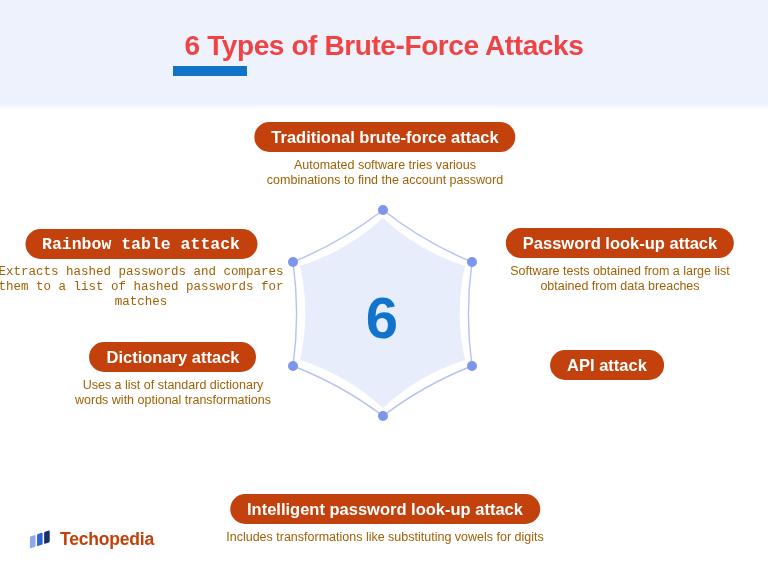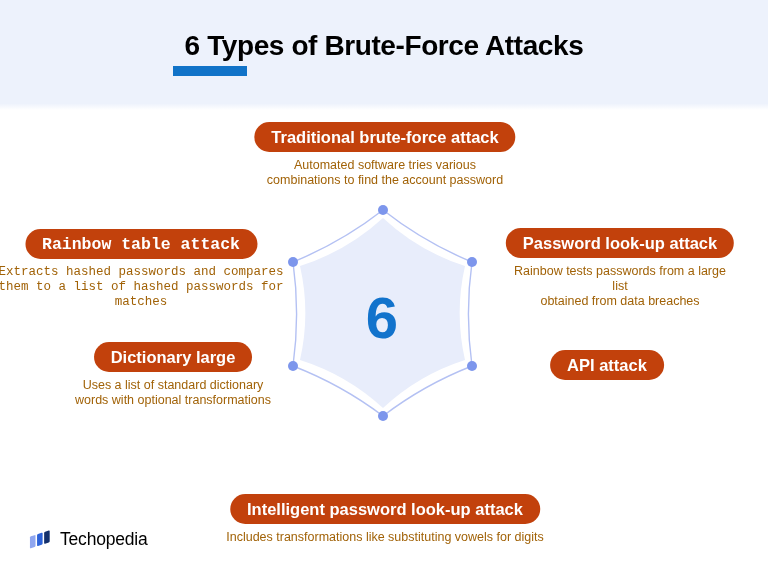--- a/index.html
+++ b/index.html
@@ -13,21 +13,21 @@
 
   
   .band {
     position:absolute; left:0; top:0; width:768px; height:110px;
     background:linear-gradient(#edf2fc 0 94%, #ffffff 100%);
   }
   .title {
     position:absolute; left:0; top:30px; width:768px;
     text-align:center;
     font-size:28px; font-weight:800; letter-spacing:-0.4px;
-    color:#000000; margin:0;
+    color:#ef4444; margin:0;
   }
   .title-underline {
     position:absolute; left:173px; top:66px;
     width:74px; height:10px; background:#1173c8;
   }
 
   
   .node {
     position:absolute;
     display:flex; flex-direction:column; align-items:center;
@@ -65,21 +65,21 @@
     transform:translateY(4px);
     font-size:58px; font-weight:700; color:#1273cc;
   }
 
   
   .footer {
     position:absolute; left:29px; top:528px;
     display:flex; align-items:center; gap:8px;
   }
   .logo-text {
-    font-size:17.5px; font-weight:400; color:#000000; letter-spacing:-0.2px;
+    font-size:17.5px; font-weight:700; color:#c2410c; letter-spacing:-0.2px;
   }
 </style>
 </head>
 <body>
 
 <div class="band"></div>
 
 <h1 class="title">6 Types of Brute-Force Attacks</h1>
 <div class="title-underline"></div>
 
@@ -106,26 +106,26 @@
 
 <div class="node" id="node-rainbow">
   <div class="pill">Rainbow table attack</div>
   <div class="desc">Extracts hashed passwords and compares
 them to a list of hashed passwords for
 matches</div>
 </div>
 
 <div class="node" id="node-password">
   <div class="pill">Password look-up attack</div>
-  <div class="desc">Rainbow tests passwords from a large list
+  <div class="desc">Software tests obtained from a large list
 obtained from data breaches</div>
 </div>
 
 <div class="node" id="node-dictionary">
-  <div class="pill">Dictionary large</div>
+  <div class="pill">Dictionary attack</div>
   <div class="desc">Uses a list of standard dictionary
 words with optional transformations</div>
 </div>
 
 <div class="node" id="node-api">
   <div class="pill">API attack</div>
 </div>
 
 <div class="node" id="node-intelligent">
   <div class="pill">Intelligent password look-up attack</div>

